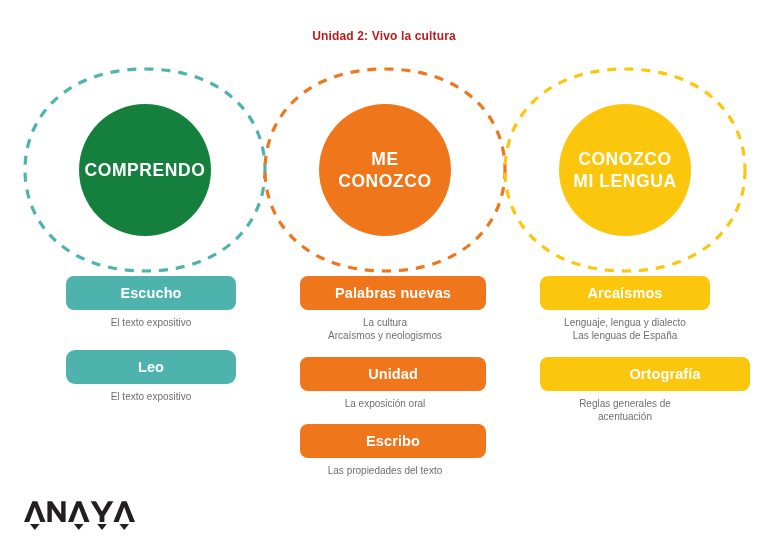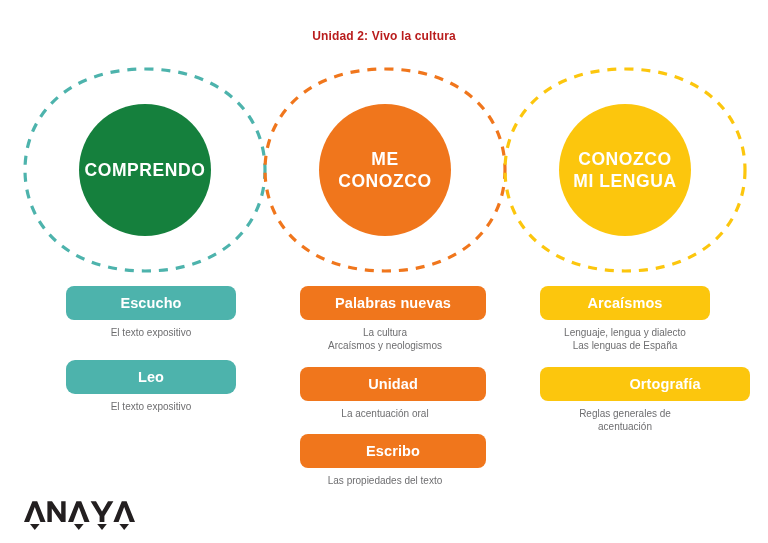--- a/index.html
+++ b/index.html
@@ -58,21 +58,21 @@
     line-height: 1.26;
   }
   .hub-circle .hub-label {
     white-space: pre-line;
     padding: 0 6px;
   }
 
   
   .column {
     position: absolute;
-    top: 286px;
+    top: 276px;
     width: 200px;
   }
   .column-block {
     margin-bottom: 14px;
   }
   .pill {
     height: 34px;
     border-radius: 8px;
     display: flex;
     align-items: center;
@@ -180,21 +180,21 @@
       <div class="pill" style="background:#F0761C;">
         <span>Palabras nuevas</span>
       </div>
       <div class="pill-caption">La cultura
 Arcaísmos y neologismos</div>
     </div>
     <div class="column-block" style="margin-top:7px;">
       <div class="pill" style="background:#F0761C;">
         <span>Unidad</span>
       </div>
-      <div class="pill-caption">La acentuación oral</div>
+      <div class="pill-caption">La exposición oral</div>
     </div>
     <div class="column-block" style="margin-top:7px;">
       <div class="pill" style="background:#F0761C;">
         <span>Escribo</span>
       </div>
       <div class="pill-caption">Las propiedades del texto</div>
     </div>
   </div>
 
   <div class="column" id="column-conozco">

